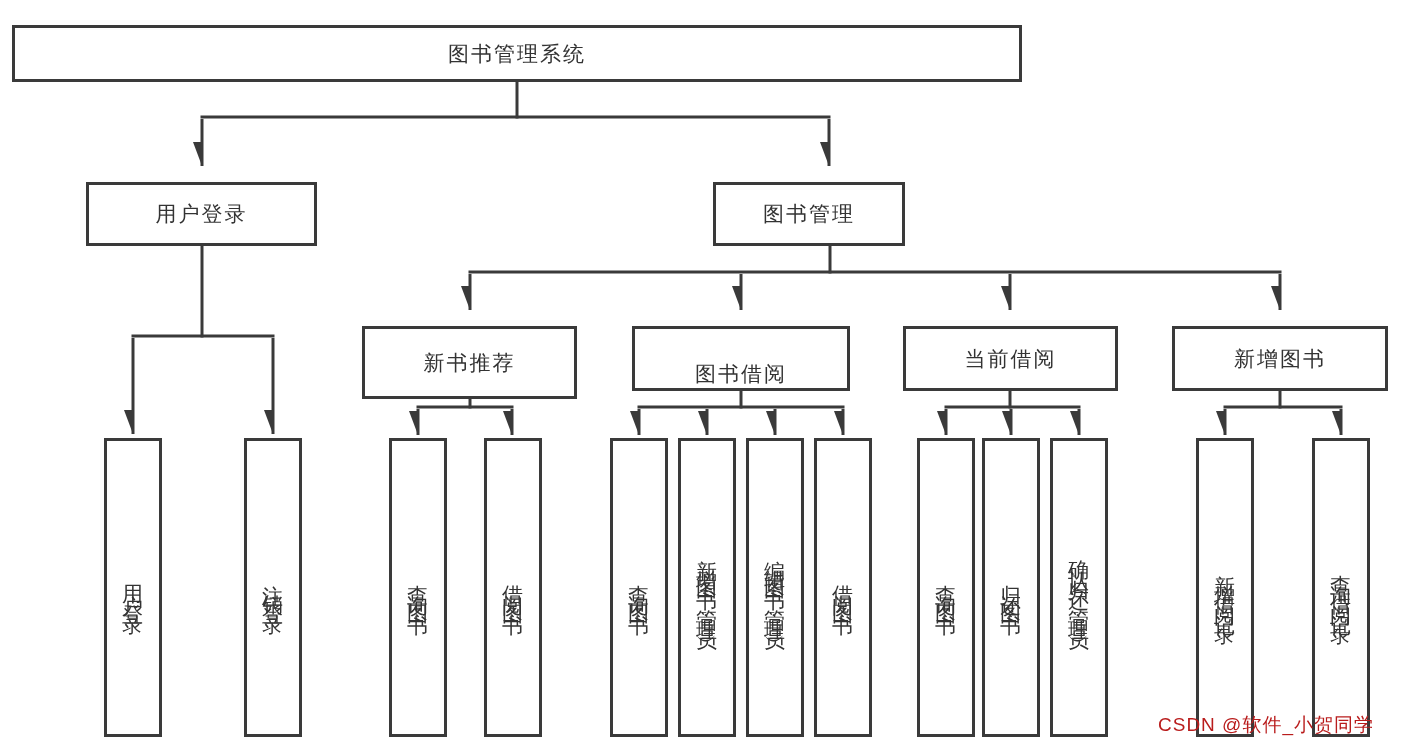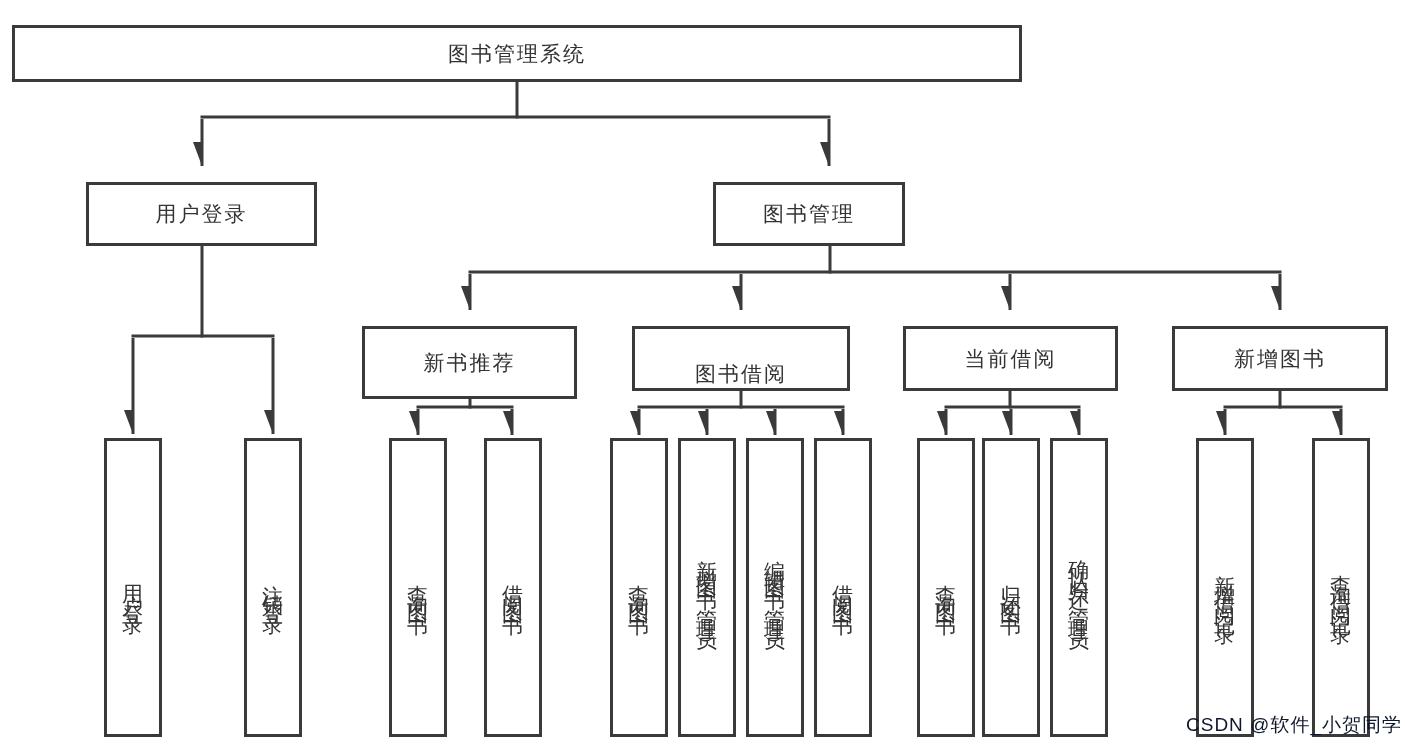--- a/index.html
+++ b/index.html
@@ -29,24 +29,24 @@
   }
   .vbox span{
     writing-mode:vertical-rl;
     font-size:21px;
     letter-spacing:10px;
     line-height:1;
     white-space:nowrap;
   }
   #watermark{
     position:absolute;
-    left:1186px;top:712px;
+    left:1158px;top:712px;
     font-size:19px;
     letter-spacing:1px;
-    color:#0f172a;
+    color:#b91c1c;
     white-space:nowrap;
   }
 </style>
 </head>
 <body>
 
 <div id="canvas">
 
   <svg id="wires" viewBox="0 0 1405 747" xmlns="http://www.w3.org/2000/svg">
     <defs>

